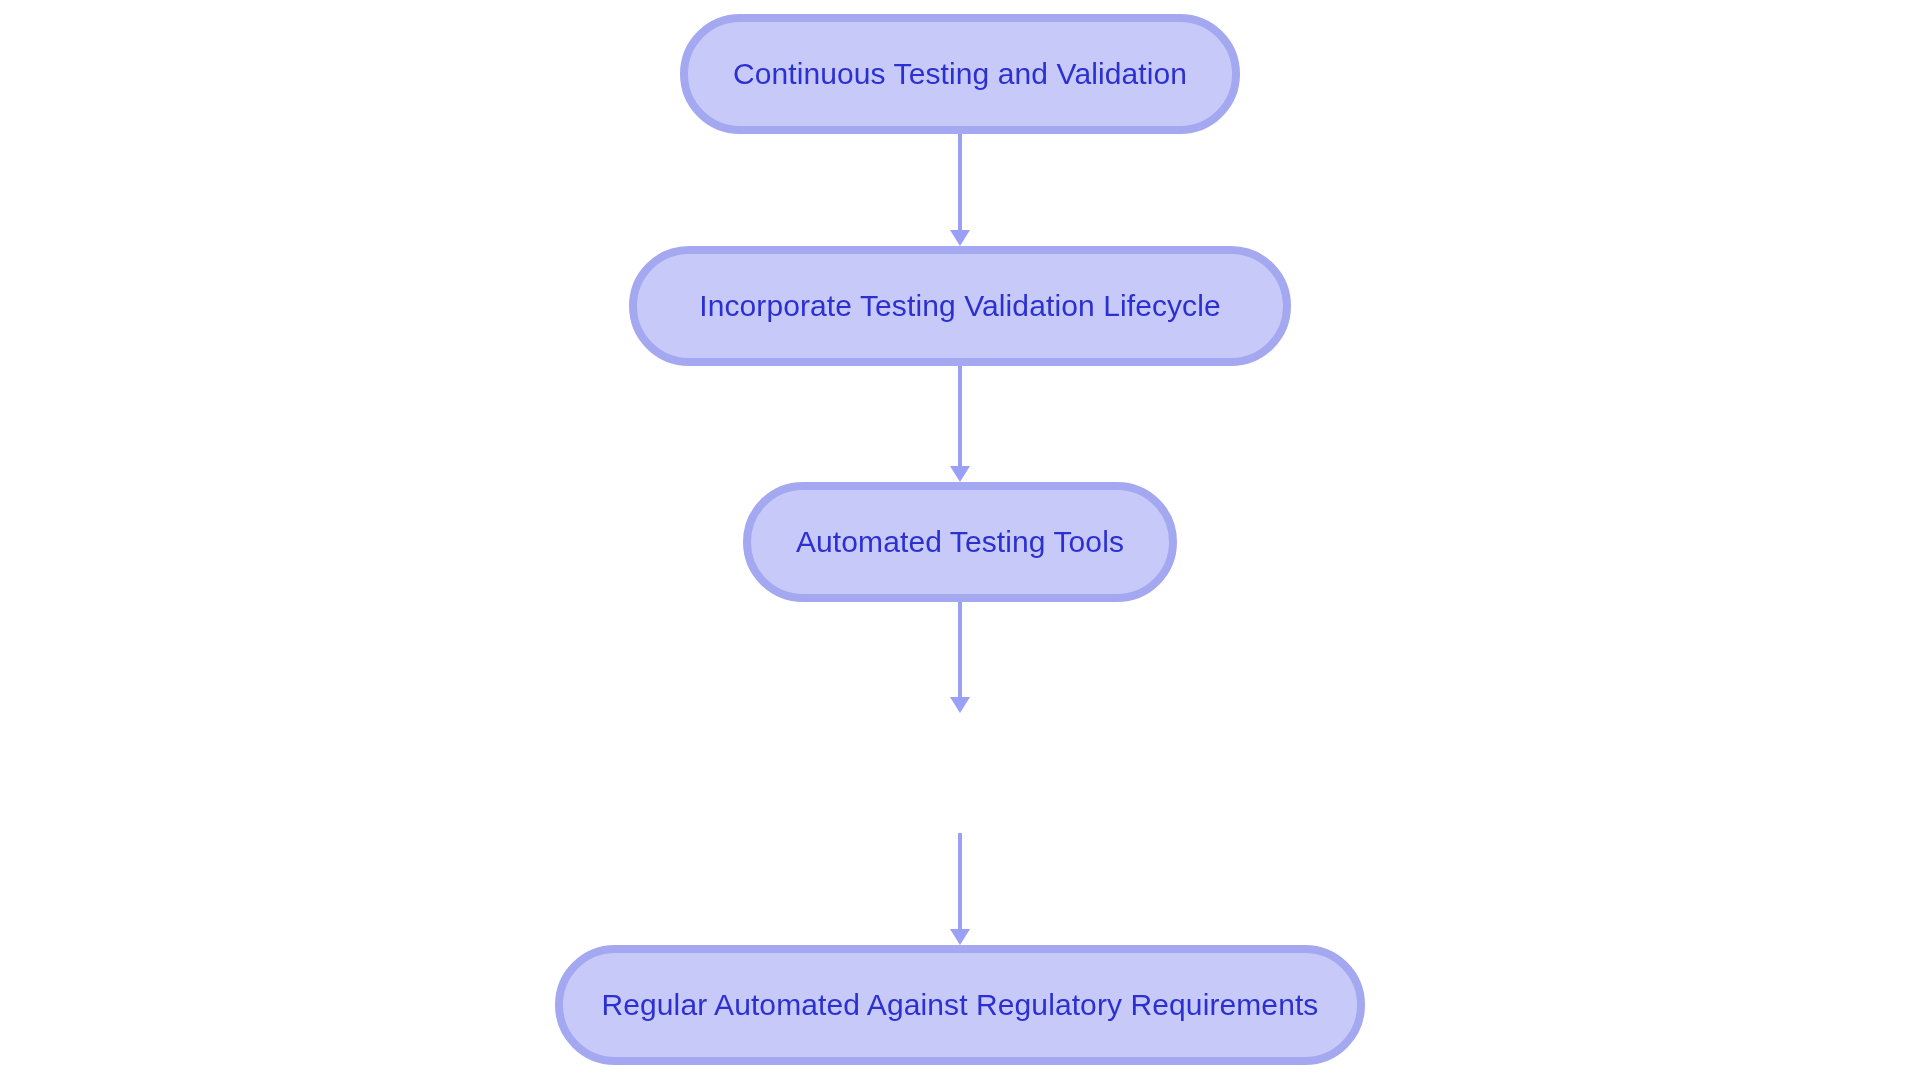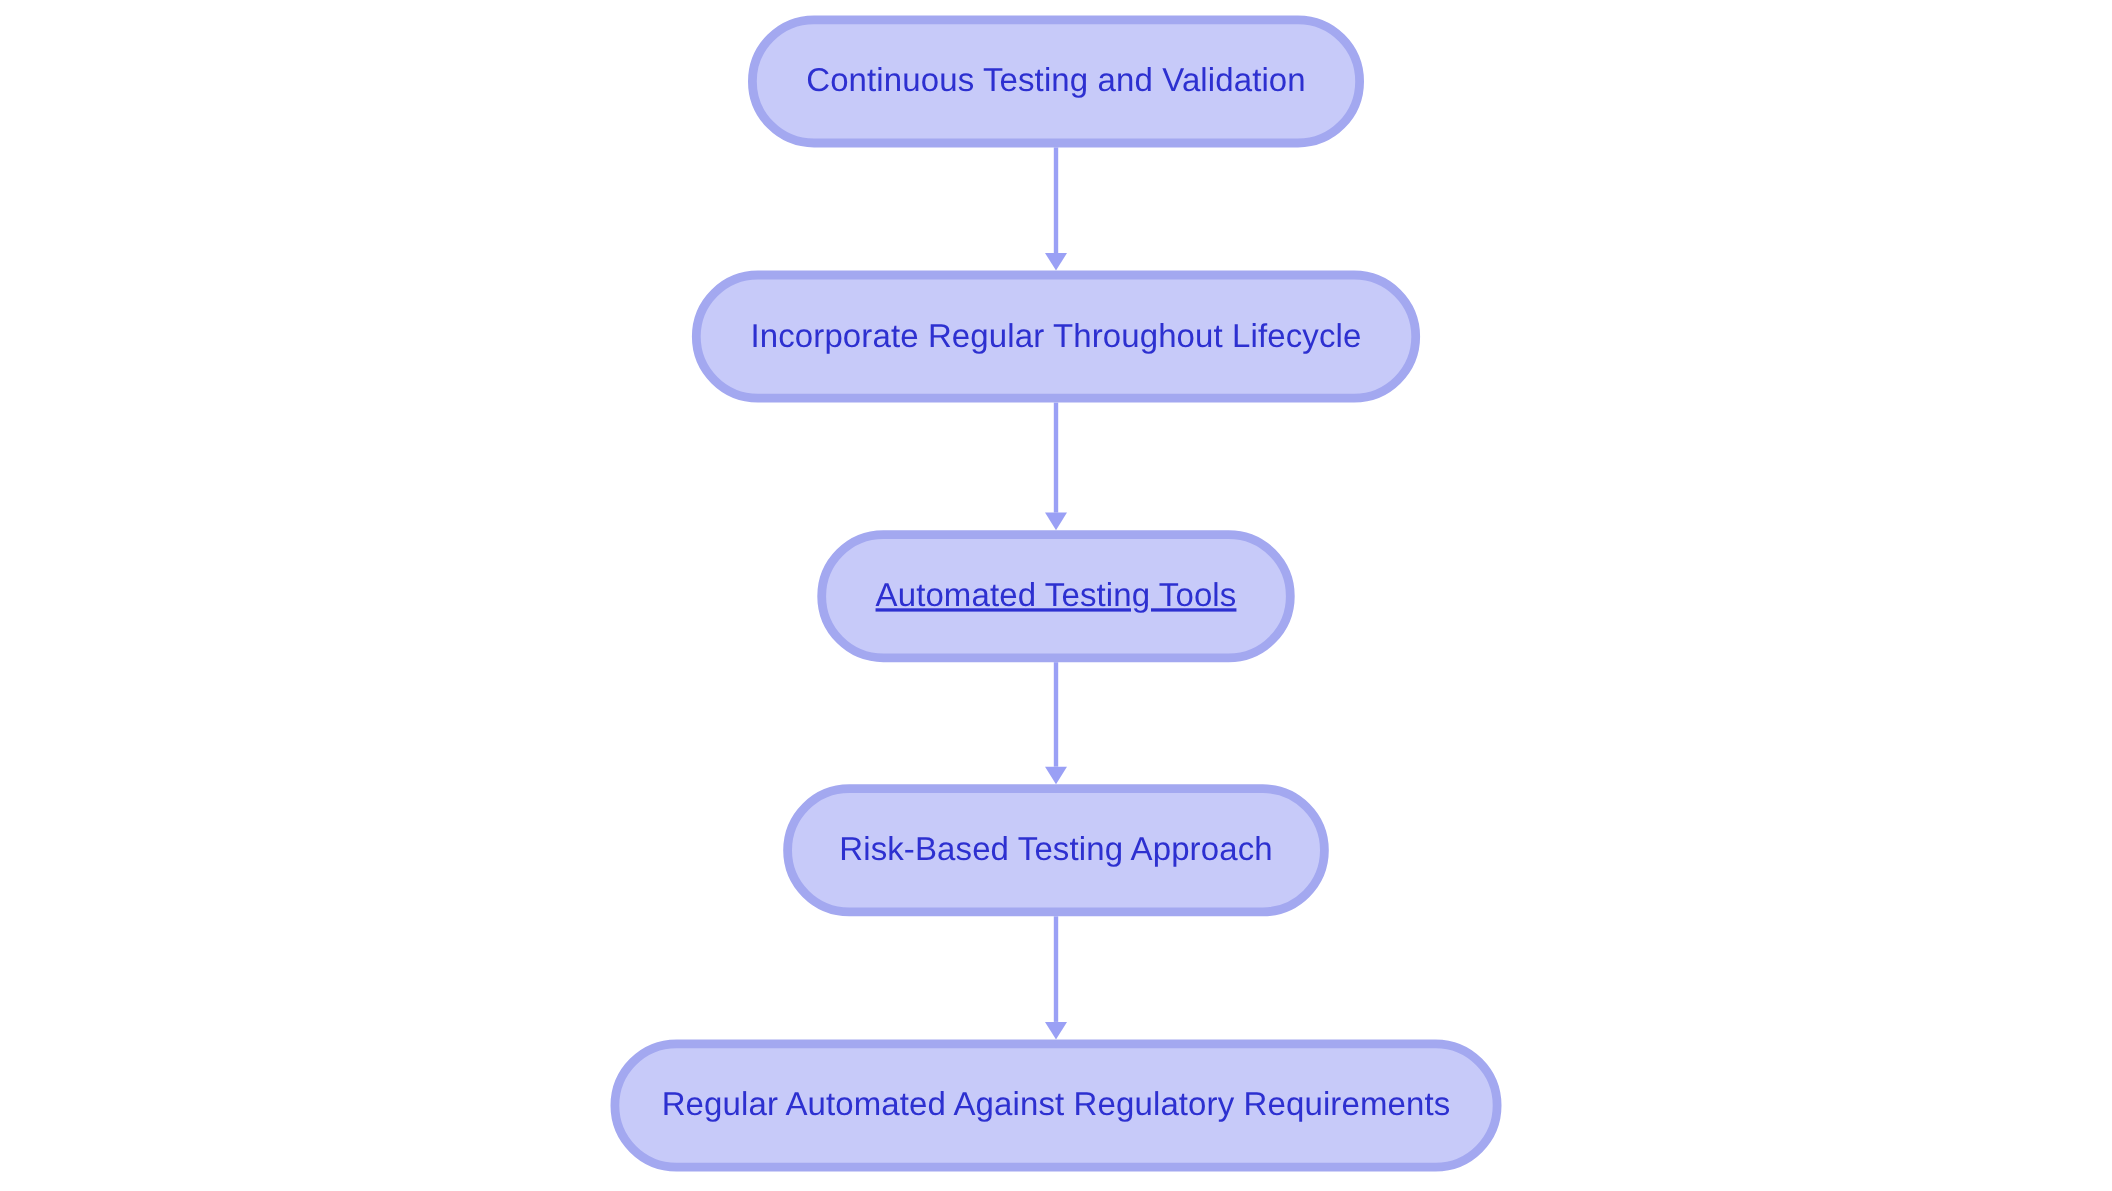--- a/index.html
+++ b/index.html
@@ -69,40 +69,37 @@
   <div class="flow-node" style="width: 560px; top: 14px; background: rgb(199, 202, 249); border-color: rgb(163, 168, 240);">
     <span class="flow-node-label" style="color: rgb(45, 48, 208);">Continuous Testing and Validation</span>
   </div>
 
   <div class="connector" style="top: 134px; height: 112px;">
     <div class="connector-line" style="background: rgb(154, 160, 245);"></div>
     <div class="connector-arrow" style="border-top-color: rgb(154, 160, 245);"></div>
   </div>
 
   <div class="flow-node" style="width: 662px; top: 246px; background: rgb(199, 202, 249); border-color: rgb(163, 168, 240);">
-    <span class="flow-node-label" style="color: rgb(45, 48, 208);">Incorporate Regular Throughout Lifecycle</span>
+    <span class="flow-node-label" style="color: rgb(45, 48, 208);">Incorporate Testing Validation Lifecycle</span>
   </div>
 
   <div class="connector" style="top: 366px; height: 116px;">
     <div class="connector-line" style="background: rgb(154, 160, 245);"></div>
     <div class="connector-arrow" style="border-top-color: rgb(154, 160, 245);"></div>
   </div>
 
   <div class="flow-node" style="width: 434px; top: 482px; background: rgb(199, 202, 249); border-color: rgb(163, 168, 240);">
-    <span class="flow-node-label" style="color: rgb(45, 48, 208); text-decoration: underline;">Automated Testing Tools</span>
+    <span class="flow-node-label" style="color: rgb(45, 48, 208);">Automated Testing Tools</span>
   </div>
 
   <div class="connector" style="top: 602px; height: 111px;">
     <div class="connector-line" style="background: rgb(154, 160, 245);"></div>
     <div class="connector-arrow" style="border-top-color: rgb(154, 160, 245);"></div>
   </div>
 
-  <div class="flow-node" style="width: 496px; top: 713px; background: rgb(199, 202, 249); border-color: rgb(163, 168, 240);">
-    <span class="flow-node-label" style="color: rgb(45, 48, 208);">Risk-Based Testing Approach</span>
-  </div>
 
   <div class="connector" style="top: 833px; height: 112px;">
     <div class="connector-line" style="background: rgb(154, 160, 245);"></div>
     <div class="connector-arrow" style="border-top-color: rgb(154, 160, 245);"></div>
   </div>
 
   <div class="flow-node" style="width: 810px; top: 945px; background: rgb(199, 202, 249); border-color: rgb(163, 168, 240);">
     <span class="flow-node-label" style="color: rgb(45, 48, 208);">Regular Automated Against Regulatory Requirements</span>
   </div>
 

